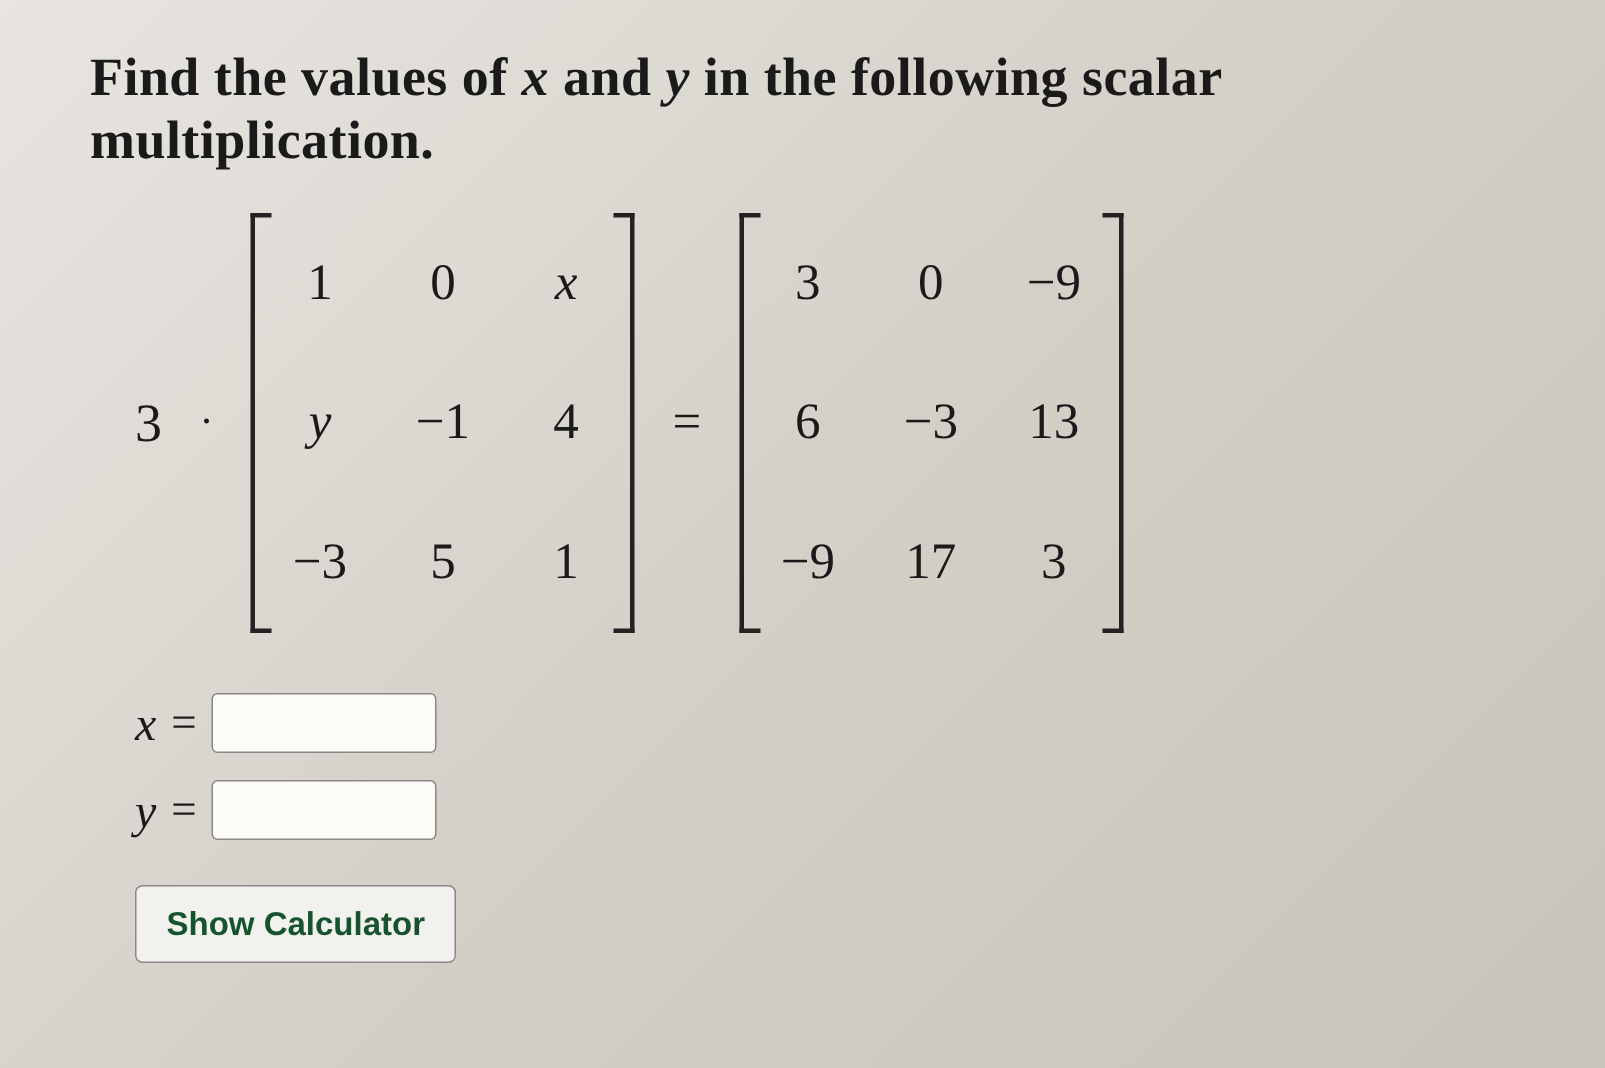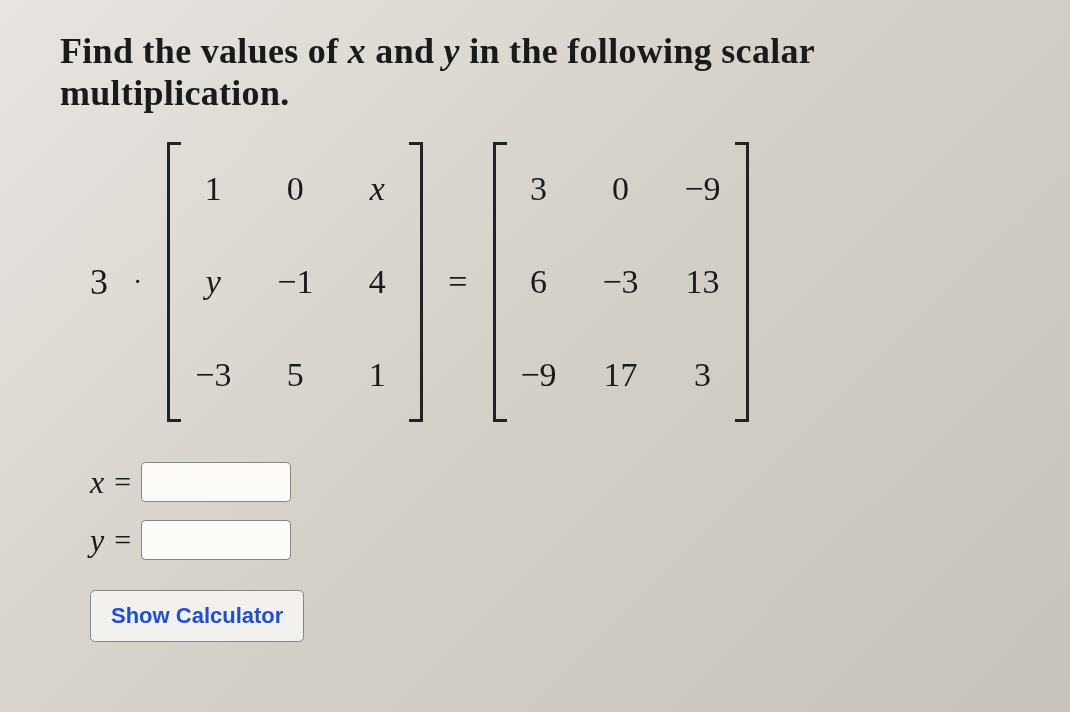--- a/index.html
+++ b/index.html
@@ -100,21 +100,21 @@
       width: 150px;
       padding: 4px 8px;
       font-family: inherit;
     }
     
     .calc-btn {
       display: inline-block;
       border: 1px solid #888;
       border-radius: 5px;
       background: #f3f1ed;
-      color: #1d4ed8;
+      color: #14532d;
       font-weight: bold;
       font-size: 22px;
       padding: 12px 20px;
       cursor: pointer;
       font-family: -apple-system, BlinkMacSystemFont, 'Segoe UI', Arial, sans-serif;
       margin-left: 30px;
     }
   </style>
 </head>
 <body>

